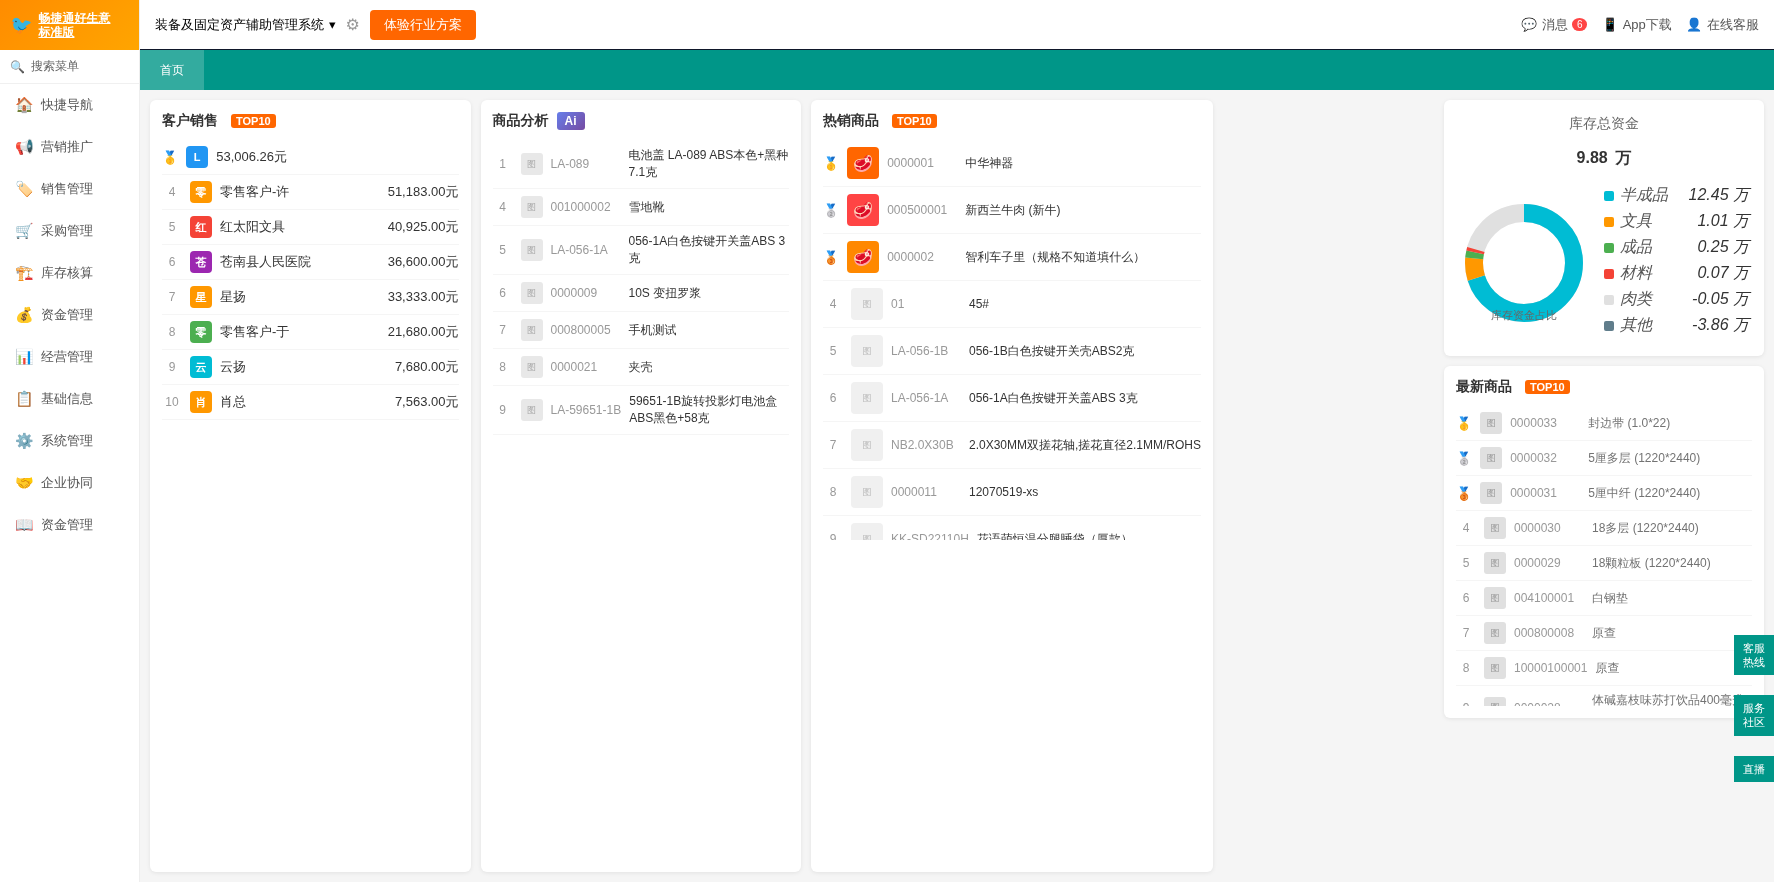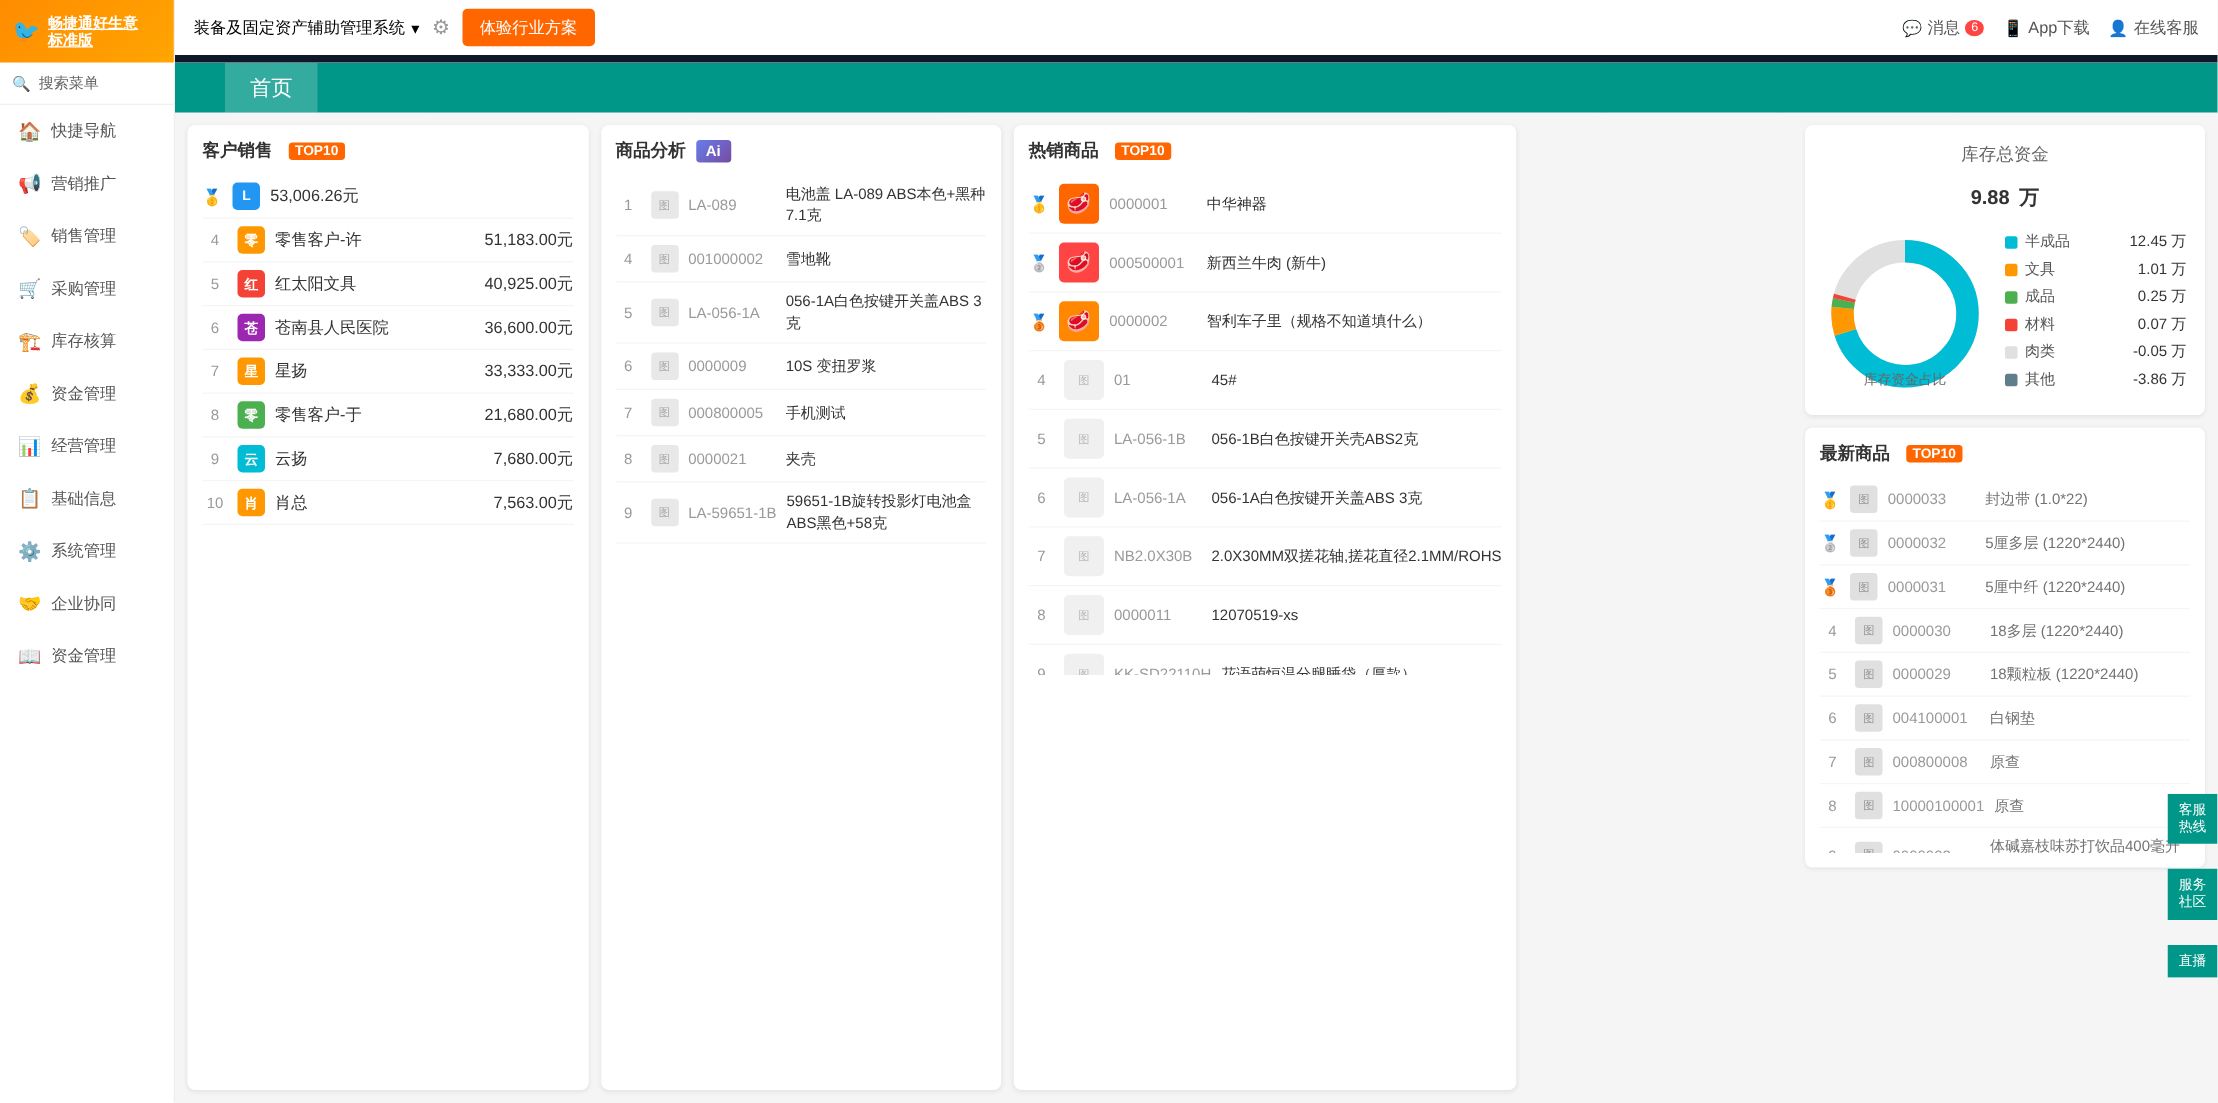--- a/index.html
+++ b/index.html
@@ -28,41 +28,41 @@
     .sidebar-item {
       display: flex; align-items: center; gap: 8px;
       padding: 12px 15px; cursor: pointer; color: #555;
       font-size: 13px; transition: background 0.2s;
     }
     .sidebar-item .icon { font-size: 15px; width: 18px; text-align: center; }
 
     
     .topbar {
       position: fixed; left: 140px; top: 0; right: 0; height: 50px;
-      background: #fff; border-bottom: 6px solid #0f172a; z-index: 100;
+      background: #fff; border-bottom: 1px solid #0f172a; z-index: 100;
       display: flex; align-items: center; padding: 0 15px; gap: 10px;
     }
     .topbar-dropdown { display: flex; align-items: center; gap: 5px; cursor: pointer; }
     .topbar-settings { color: #999; cursor: pointer; font-size: 16px; }
     .topbar-trial-btn {
       background: #ff6600; color: white; border: none; border-radius: 4px;
       padding: 6px 14px; cursor: pointer; font-size: 13px;
     }
     .topbar-right { display: flex; align-items: center; gap: 15px; margin-left: auto; }
     .topbar-right-item { display: flex; align-items: center; gap: 4px; cursor: pointer; color: #555; font-size: 13px; }
     .badge { background: #ff4444; color: white; border-radius: 50%; font-size: 10px; padding: 1px 5px; }
 
     
     .navtabs {
       position: fixed; left: 140px; top: 50px; right: 0; height: 40px;
       background: #009688; display: flex; align-items: center; z-index: 99;
     }
     .navtab {
       padding: 0 20px; height: 40px; display: flex; align-items: center;
-      cursor: pointer; color: rgba(255,255,255,0.8); font-size: 17px; margin-left: 40px;
+      cursor: pointer; color: rgba(255,255,255,0.8); font-size: 12px;
     }
     .navtab.active { background: rgba(255,255,255,0.2); color: white; }
 
     
     .main-content {
       position: fixed; left: 140px; top: 90px; right: 0; bottom: 0;
       overflow-y: auto; background: #f5f5f5;
       display: flex; gap: 0;
     }
 
@@ -120,21 +120,21 @@
     .inventory-card {
       background: white; border-radius: 6px; padding: 15px;
       box-shadow: 0 1px 4px rgba(0,0,0,0.08);
     }
     .inventory-title { font-size: 14px; color: #666; text-align: center; margin-bottom: 5px; }
     .inventory-total { font-size: 28px; font-weight: bold; color: #333; text-align: center; margin-bottom: 15px; }
     .inventory-total span { font-size: 16px; }
     .donut-container { display: flex; align-items: center; gap: 15px; }
     .donut-chart { position: relative; width: 130px; height: 130px; flex-shrink: 0; }
     .donut-label { position: absolute; bottom: 5px; left: 50%; transform: translateX(-50%); font-size: 11px; color: #666; white-space: nowrap; }
-    .legend { flex: 1; font-size: 12px; }
+    .legend { flex: 1; font-size: 16px; font-style: italic; }
     .legend-item { display: flex; align-items: center; gap: 6px; margin-bottom: 5px; }
     .legend-dot { width: 10px; height: 10px; border-radius: 2px; flex-shrink: 0; }
     .legend-name { flex: 1; color: #555; }
     .legend-value { color: #333; font-weight: 500; }
 
     
     .new-product-row {
       display: flex; align-items: center; padding: 6px 0;
       border-bottom: 1px solid #f5f5f5; gap: 8px;
     }

